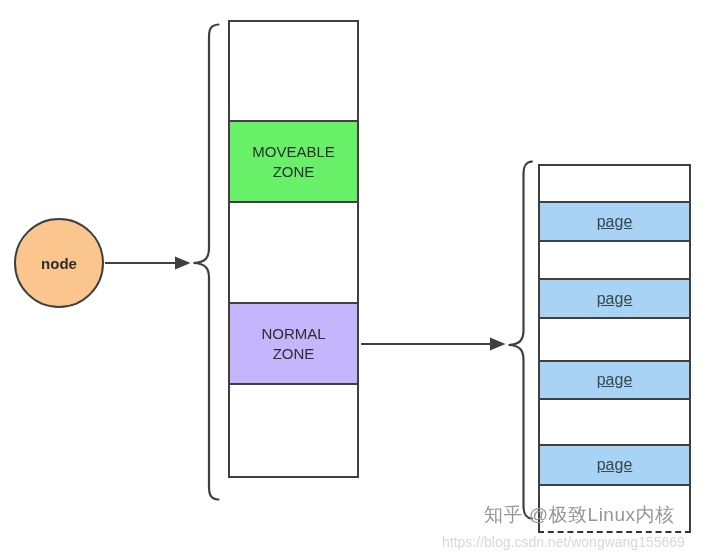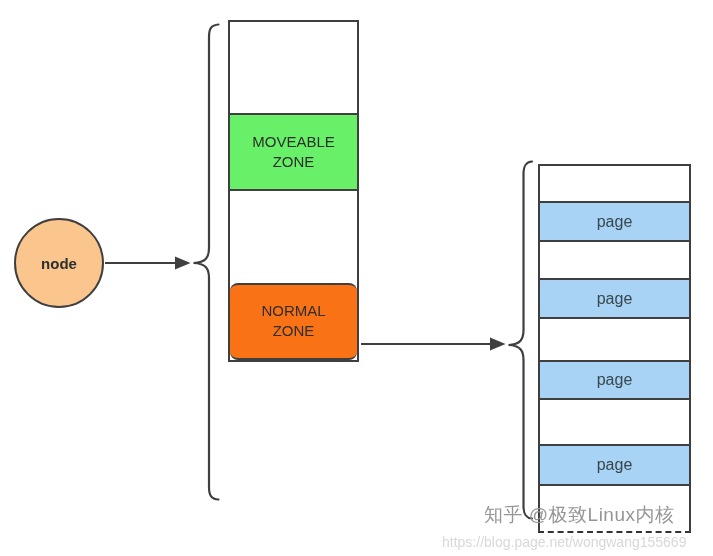--- a/index.html
+++ b/index.html
@@ -13,38 +13,38 @@
   .connectors polygon{fill:#3F3F3F;stroke:none;}
 
   .node-circle{
     position:absolute;left:14px;top:218px;width:90px;height:90px;
     border:2px solid #3F3F3F;border-radius:50%;box-sizing:border-box;
     display:flex;align-items:center;justify-content:center;
     font-size:15px;color:#2E2E2E;z-index:2;font-weight:bold;
   }
 
   .zone-column{
-    position:absolute;left:228px;top:20px;width:131px;height:342px;
+    position:absolute;left:228px;top:20px;width:131px;height:458px;
     border:2px solid #3F3F3F;box-sizing:border-box;background:#fff;
     display:flex;flex-direction:column;z-index:2;
   }
   .zsec{box-sizing:border-box;}
   .zsec.s0{height:98px;}
   .zsec.zone{height:83px;border-top:2px solid #3F3F3F;border-bottom:2px solid #3F3F3F;
     display:flex;align-items:center;justify-content:center;}
   .zsec.s2{height:99px;}
   .zsec.s4{flex:1;}
   .zone span{white-space:pre-line;text-align:center;font-size:15px;line-height:20px;color:#2E2E2E;}
 
   .page-column{
     position:absolute;left:538px;top:164px;width:153px;height:369px;
     border:2px solid #3F3F3F;border-bottom:2px dashed #333333;box-sizing:border-box;
     background:#fff;display:flex;flex-direction:column;z-index:2;
   }
-  .prow{box-sizing:border-box;}
+  .prow{box-sizing:border-box;text-decoration:underline;}
   .prow.blue{border-top:2px solid #3F3F3F;border-bottom:2px solid #3F3F3F;
     display:flex;align-items:center;justify-content:center;
     font-size:16px;color:#37474F;}
   .prow.w0{height:35px;}.prow.b0{height:41px;}
   .prow.w1{height:36px;}.prow.b1{height:41px;}
   .prow.w2{height:41px;}.prow.b2{height:40px;}
   .prow.w3{height:44px;}.prow.b3{height:42px;}
   .prow.w4{flex:1;}
 
   .wm-title{
@@ -78,21 +78,21 @@
     <span>node</span>
   </div>
 
   <div class="zone-column">
     <div class="zsec s0"></div>
     <div class="zsec zone" style="background-color: rgb(104, 241, 104);">
       <span>MOVEABLE
 ZONE</span>
     </div>
     <div class="zsec s2"></div>
-    <div class="zsec zone" style="background-color: #f97316; border-radius: 8px;">
+    <div class="zsec zone" style="background-color: #c4b5fd;">
       <span>NORMAL
 ZONE</span>
     </div>
     <div class="zsec s4"></div>
   </div>
 
   <div class="page-column">
     <div class="prow w0"></div>
     <div class="prow blue b0" style="background-color: rgb(168, 211, 245);">
       <span>page</span>
@@ -106,15 +106,15 @@
       <span>page</span>
     </div>
     <div class="prow w3"></div>
     <div class="prow blue b3" style="background-color: rgb(168, 211, 245);">
       <span>page</span>
     </div>
     <div class="prow w4"></div>
   </div>
 
   <div class="wm-title">知乎 @极致Linux内核</div>
-  <div class="wm-url">https://blog.page.net/wongwang155669</div>
+  <div class="wm-url">https://blog.csdn.net/wongwang155669</div>
 
 </div>
 
 </body></html>

